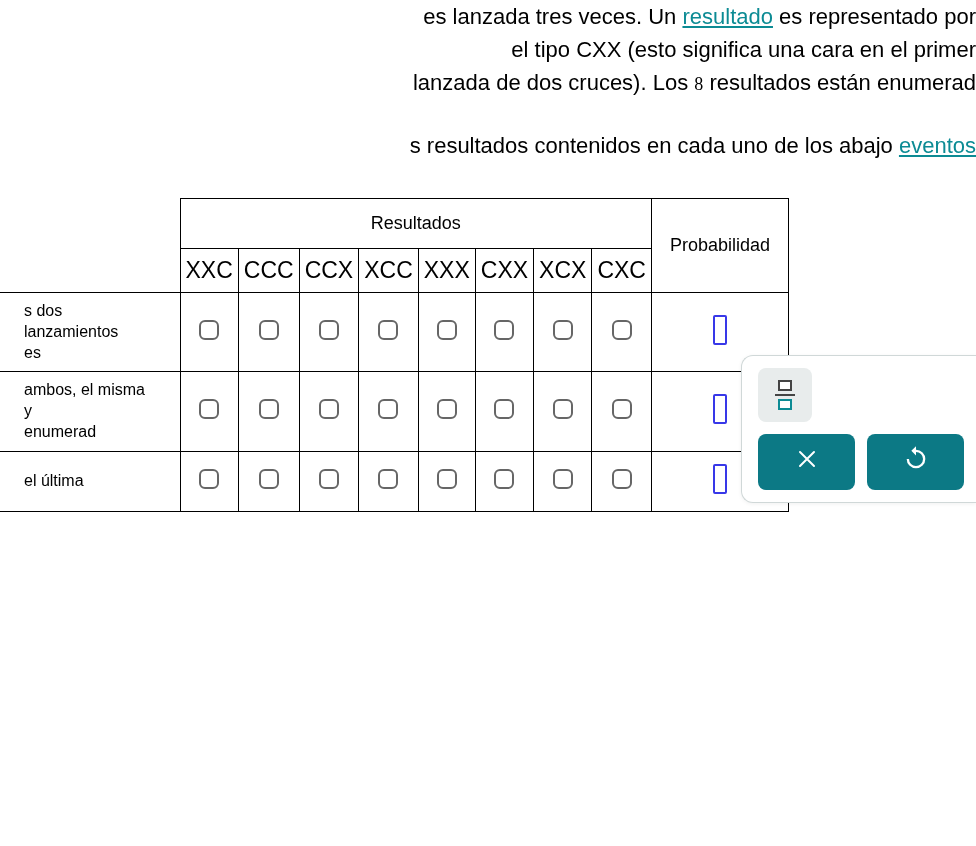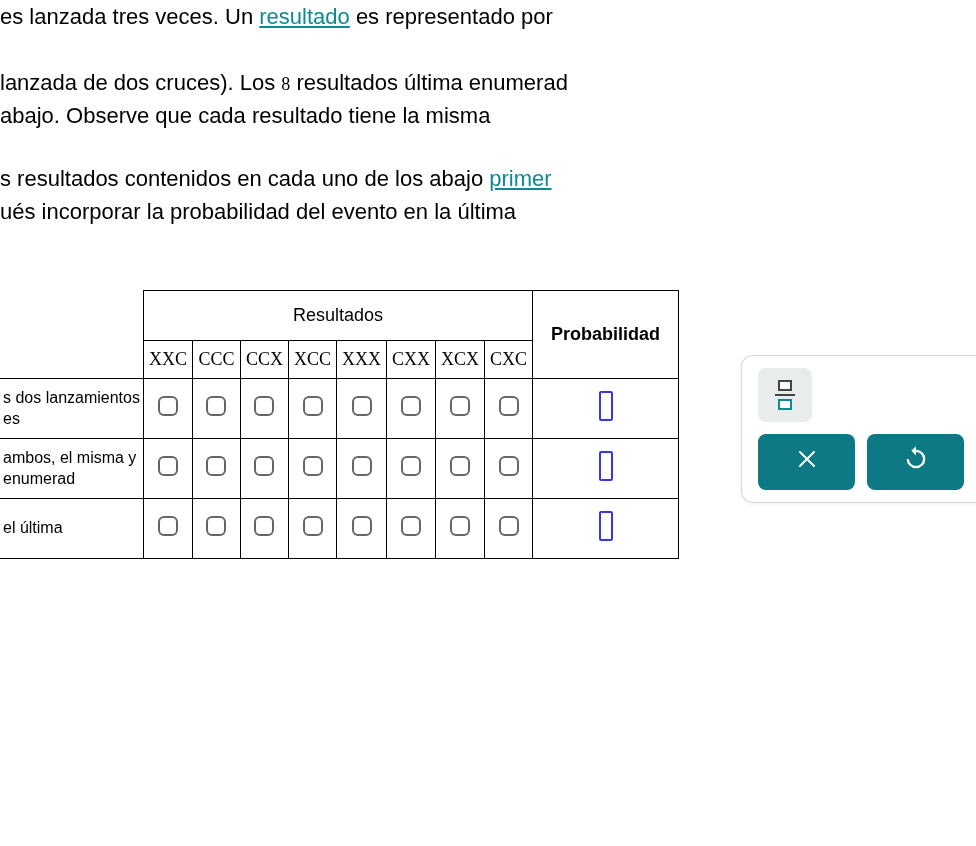--- a/index.html
+++ b/index.html
@@ -14,63 +14,63 @@
       height: 846px;
       overflow: hidden;
       position: relative;
     }
     .content {
       padding: 0 0 0 0;
     }
     .text-block {
       line-height: 1.5;
       margin-bottom: 30px;
+      text-align: right;
     }
     .link {
       color: #0c8b94;
       text-decoration: underline;
     }
     .math-8 {
       font-family: 'Times New Roman', serif;
       font-size: 18px;
       vertical-align: baseline;
     }
     .table-wrapper {
       margin-left: 0;
-      margin-top: 62px;
+      margin-top: 36px;
     }
     table.outcomes {
       border-collapse: collapse;
       font-size: 18px;
     }
     table.outcomes th, table.outcomes td {
       border: 1px solid #000;
       padding: 6px 8px;
       text-align: center;
       vertical-align: middle;
       font-weight: normal;
     }
     table.outcomes th.resultados-header {
       font-weight: normal;
       padding: 14px 0;
     }
     table.outcomes th.prob-header {
-      font-weight: bold;
+      font-weight: normal;
       padding: 0 18px;
     }
     table.outcomes th.outcome-col {
-      font-size: 18px;
+      font-size: 23px;
       padding: 8px 5px;
-      font-family: Liberation Serif, serif;
     }
     table.outcomes td.event-label {
       text-align: left;
       font-size: 16px;
       line-height: 1.3;
-      padding: 8px 3px;
+      padding: 8px 24px;
       max-width: 180px;
       border-left: none;
     }
     .checkbox-cell {
       width: 48px;
       height: 60px;
     }
     .chk {
       display: inline-block;
       width: 20px;
@@ -162,28 +162,26 @@
       stroke: #fff;
       fill: none;
     }
   </style>
 </head>
 <body>
 
 <div class="content">
   <div class="text-block">
     <span>es lanzada tres veces. Un </span><a href="#" class="link">resultado</a><span> es representado por</span><br>
-    <br>
-    <span>lanzada de dos cruces). Los </span><span class="math-8">8</span><span> resultados última enumerad</span><br>
-    <span>abajo. Observe que cada resultado tiene la misma</span>
+    <span>el tipo CXX (esto significa una cara en el primer</span><br>
+    <span>lanzada de dos cruces). Los </span><span class="math-8">8</span><span> resultados están enumerad</span><br>
   </div>
 
   <div class="text-block">
-    <span>s resultados contenidos en cada uno de los abajo </span><a href="#" class="link">primer</a><br>
-    <span>ués incorporar la probabilidad del evento en la última</span>
+    <span>s resultados contenidos en cada uno de los abajo </span><a href="#" class="link">eventos</a><br>
   </div>
 
   <div class="table-wrapper">
     <table class="outcomes">
       <tbody>
           <tr>
         <th rowspan="2" class="blank-corner"></th>
         <th colspan="8" class="resultados-header">Resultados</th>
         <th rowspan="2" class="prob-header">Probabilidad</th>
       </tr>

